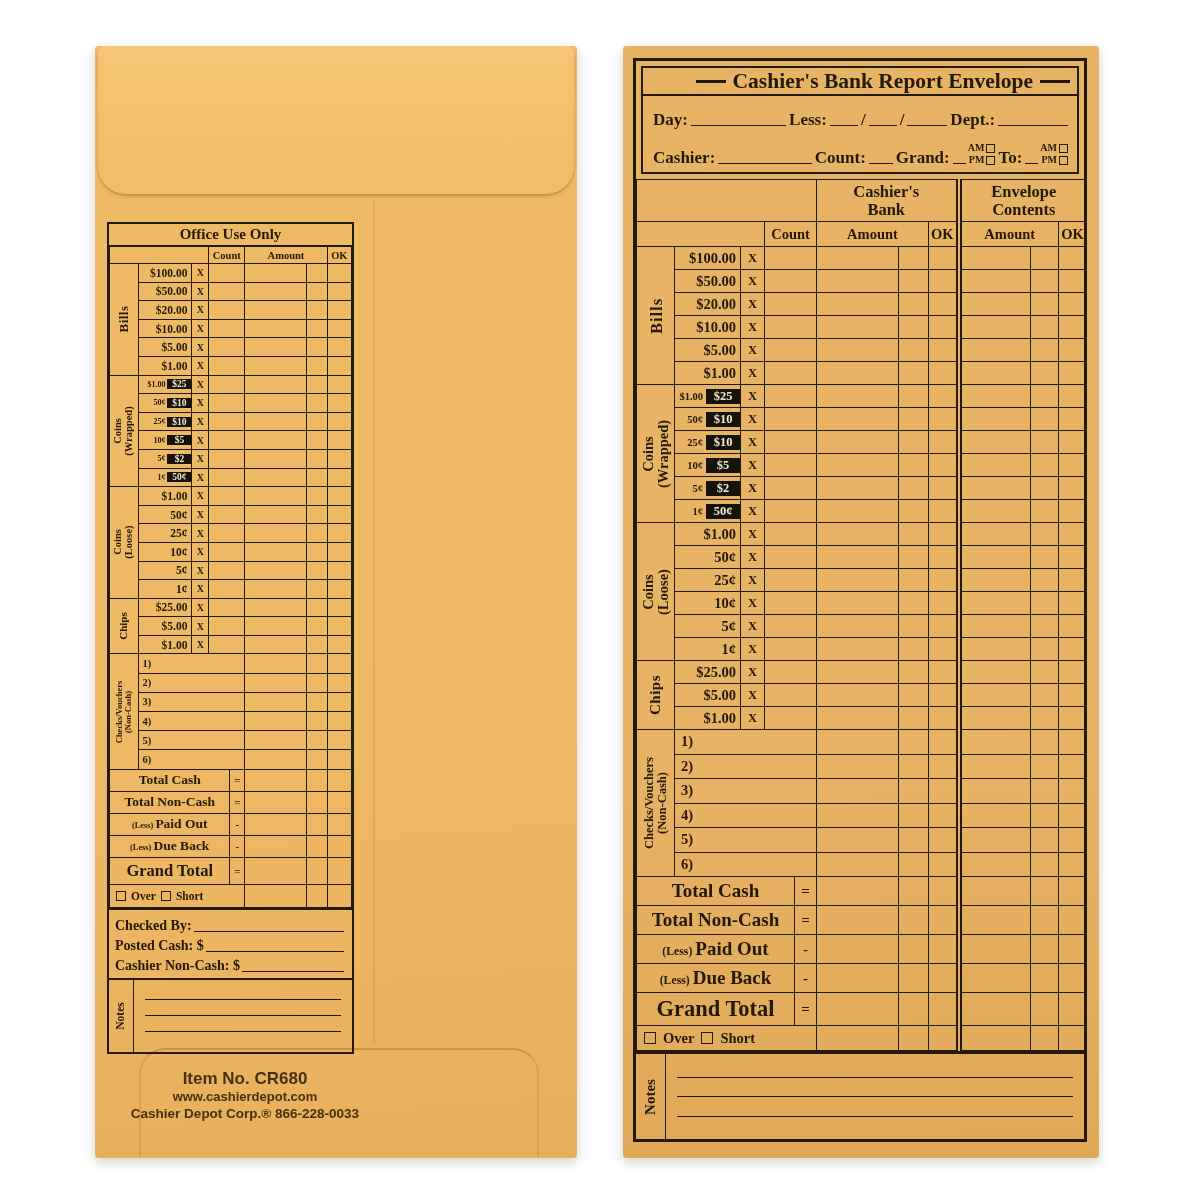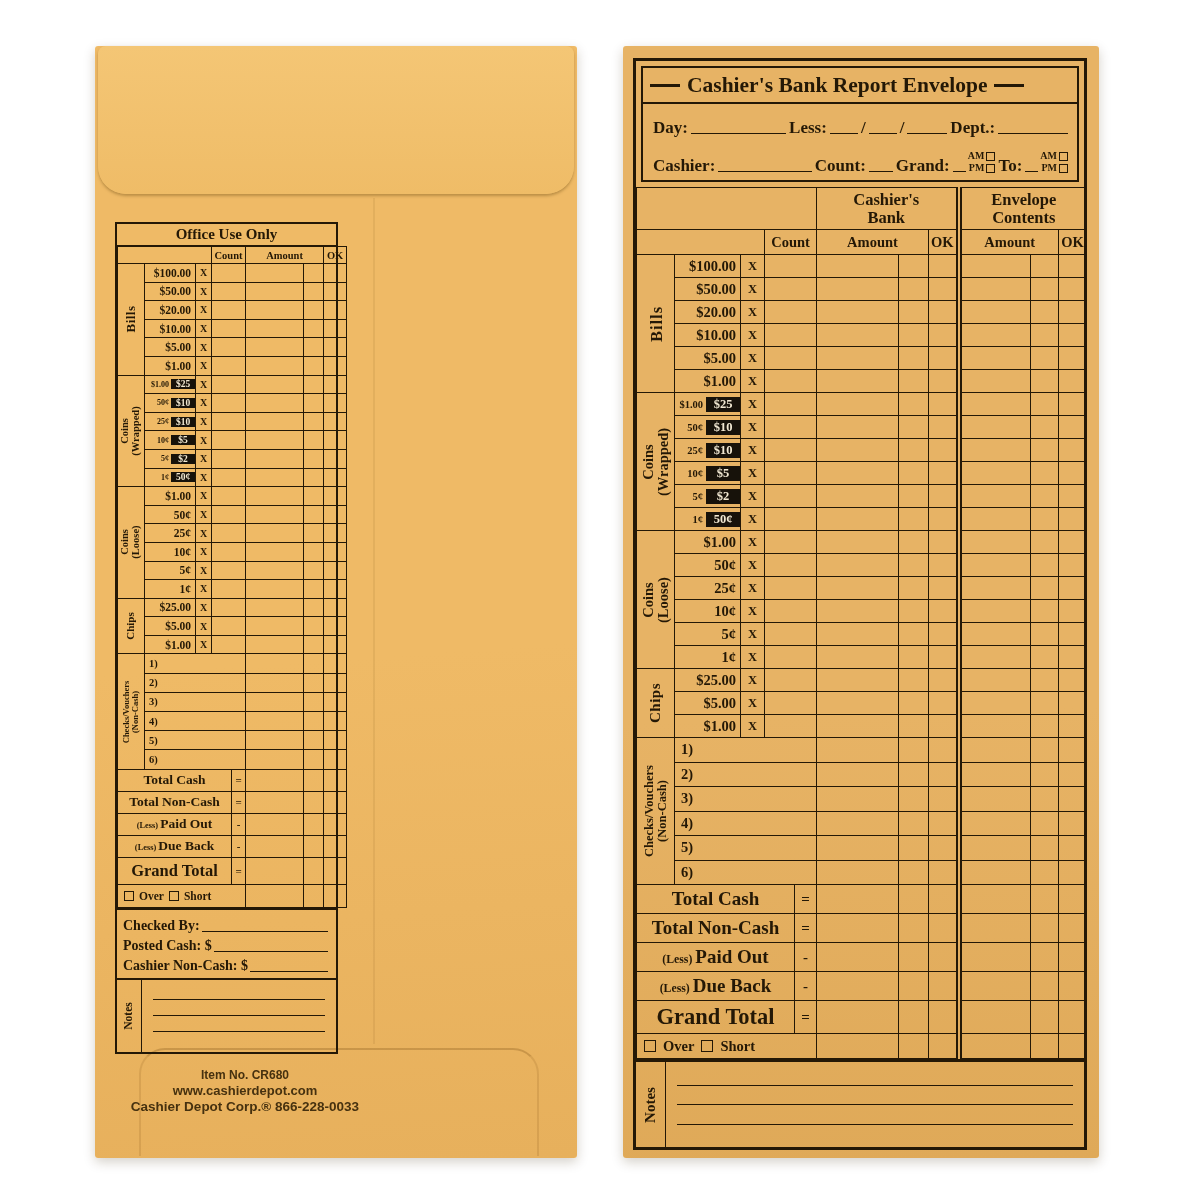--- a/index.html
+++ b/index.html
@@ -24,21 +24,21 @@
   .seam{position:absolute;left:278px;top:152px;bottom:114px;width:2px;background:rgba(120,78,18,.10);}
   .bflap{position:absolute;left:44px;right:38px;bottom:2px;height:108px;
     border-top:2px solid rgba(120,78,18,.28);
     border-left:2px solid rgba(120,78,18,.15);
     border-right:2px solid rgba(120,78,18,.15);
     border-radius:26px 26px 0 0;}
 
   
   .form{font-family:"Liberation Serif","DejaVu Serif",serif;font-weight:700;color:var(--ink);
     border:3px solid var(--ink);position:absolute;}
-  .left-form{left:20px;top:176px;width:223px;border-width:2.5px;}
+  .left-form{left:12px;top:176px;width:247px;border-width:2.5px;}
   .right-form{left:10px;top:12px;width:454px;}
 
   table.grid{border-collapse:collapse;width:100%;table-layout:fixed;}
   .grid td{border:1.5px solid var(--ink);padding:0 2px;overflow:hidden;vertical-align:middle;}
   .grid td.ds{border-left:6px double var(--ink);}
   .grid td.p0{padding:0;}
   td.sec{position:relative;}
   .vl{position:absolute;top:50%;left:50%;transform:translate(-50%,-50%) rotate(-90deg);
       text-align:center;line-height:1.03;white-space:nowrap;}
   td.den{text-align:right;padding-right:4px;}
@@ -89,21 +89,21 @@
   .fl td.num{font-size:10.5px;padding-left:4px;}
   .fl td.tlab{font-size:13.5px;} .fl tr.g td.tlab{font-size:16.5px;}
   .fl td.op{font-size:11px;}
   .fl .osw{gap:5px;padding-left:4px;font-size:11.5px;} .fl .cbx{width:10px;height:10px;border-width:1.5px;}
   .fl .title{height:22px;line-height:21px;text-align:center;font-size:15px;border-bottom:1.5px solid var(--ink);}
   .fl .notes{height:74px;border-top:2.5px solid var(--ink);}
   .fl .notes .nl{width:25px;} .fl .notes .vl{font-size:11.5px;}
 
   
   .hb{margin:5px;border:2.5px solid var(--ink);}
-  .hb .title{display:flex;align-items:center;justify-content:flex-start;height:36px;
+  .hb .title{display:flex;align-items:center;justify-content:flex-end;height:28px;
     font-size:21.5px;border-bottom:2.5px solid var(--ink);white-space:nowrap;}
   .dash{width:30px;border-top:3.5px solid var(--ink);margin:0 7px;}
   .frow{display:flex;align-items:flex-end;padding:0 8px 6px 8px;height:38px;font-size:17px;}
   .frow .lbl{white-space:nowrap;line-height:1;margin:0 2px 0 2px;}
   .ul{border-bottom:1.8px solid var(--ink);height:2px;margin:0 1px 2px 1px;}
   .ampm{display:flex;flex-direction:column;justify-content:flex-end;font-size:10px;line-height:1.2;margin:0 1px;align-items:flex-end;}
   .ampm .ar{display:flex;align-items:center;}
   .scb{display:inline-block;width:9px;height:9px;border:1.5px solid var(--ink);margin-left:2px;}
 
   
@@ -115,21 +115,21 @@
   
   .notes{display:flex;}
   .notes .nl{border-right:1.5px solid var(--ink);position:relative;}
   .notes .nlines{flex:1;display:flex;flex-direction:column;justify-content:space-evenly;padding:4px 11px;}
   .nline{border-bottom:1.4px solid var(--ink);height:0;}
 
   
   .footer{position:absolute;left:0;top:1022px;width:300px;text-align:center;
     font-family:"Liberation Sans","DejaVu Sans",sans-serif;font-weight:700;
     color:#46310f;line-height:1.25;}
-  .footer .f1{font-size:12px;} .footer .f2{font-size:13px;} .footer .f3{font-size:13.5px;}
+  .footer .f1{font-size:17px;} .footer .f2{font-size:13px;} .footer .f3{font-size:13.5px;}
 </style>
 </head>
 <body>
 
 <div id="canvas">
 
   <div class="env env-left">
     <div class="flap"></div>
     <div class="seam"></div>
     <div class="bflap"></div>

